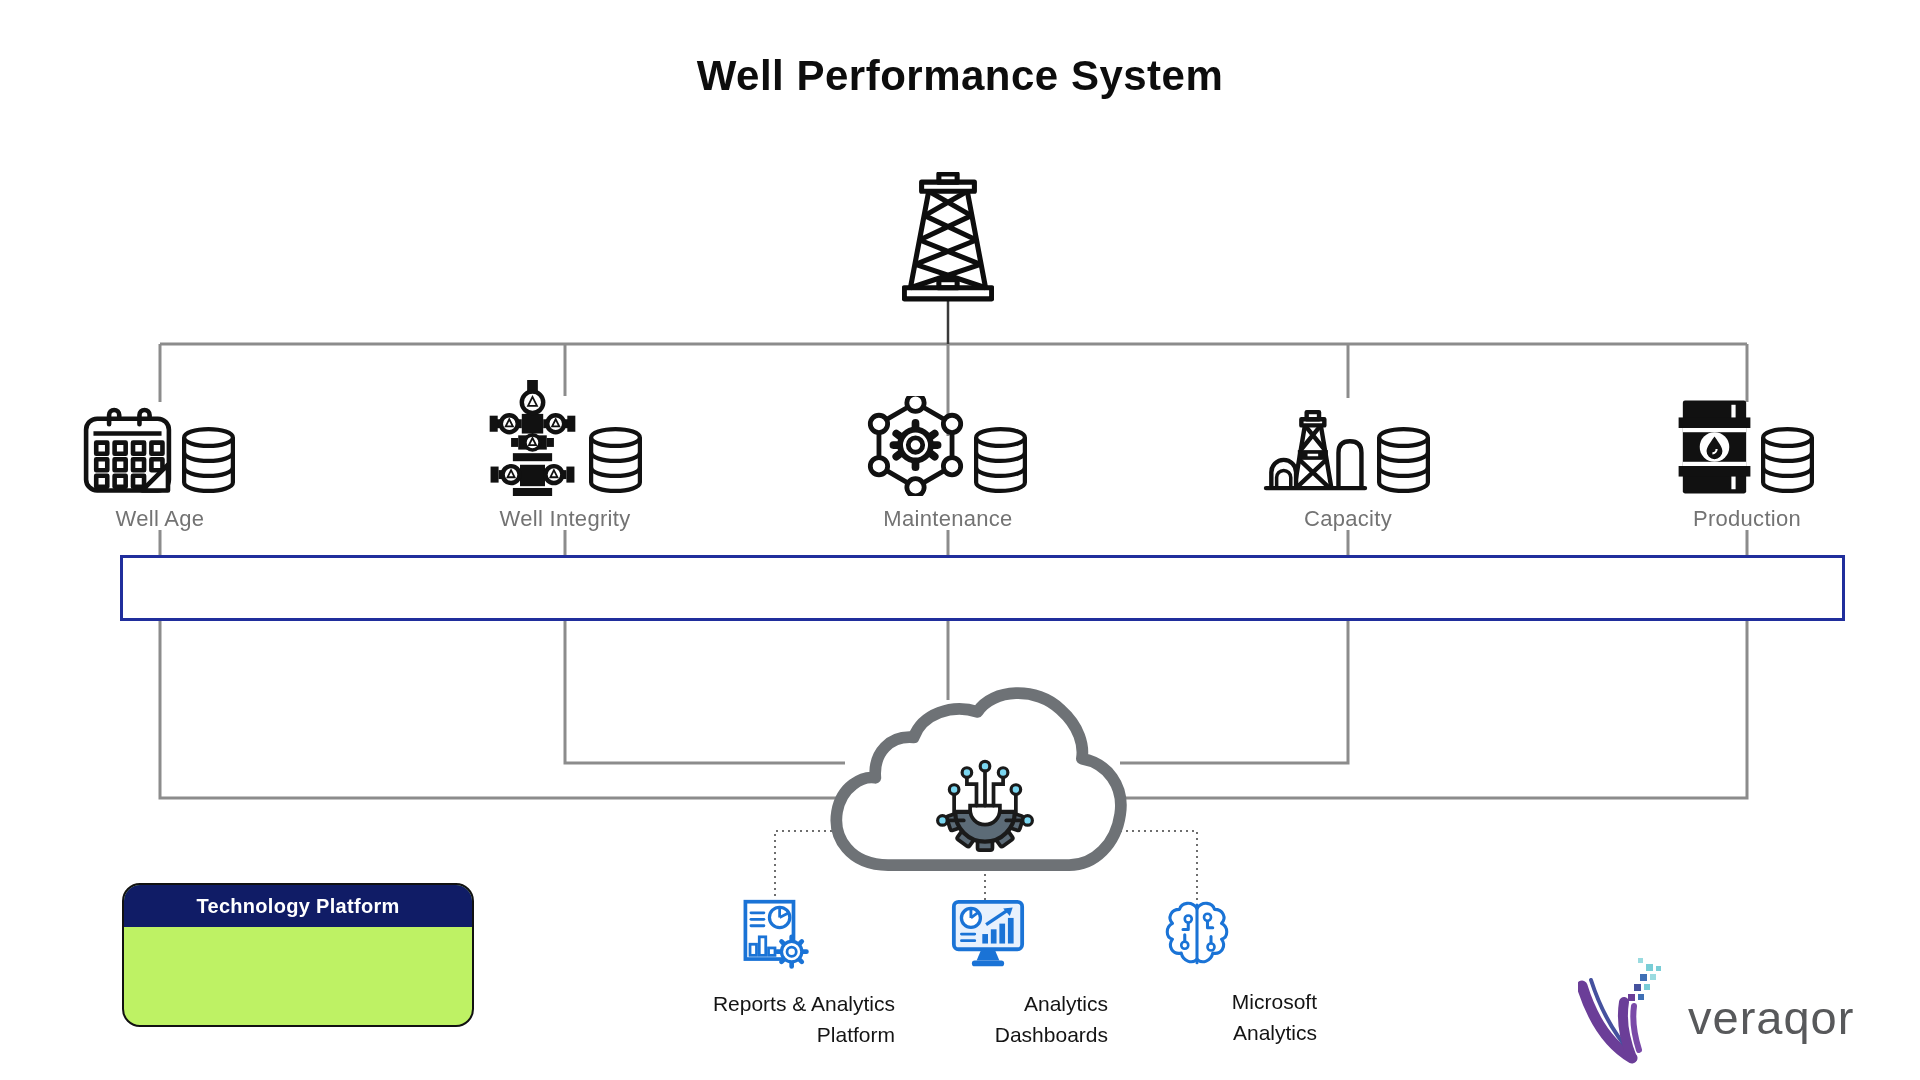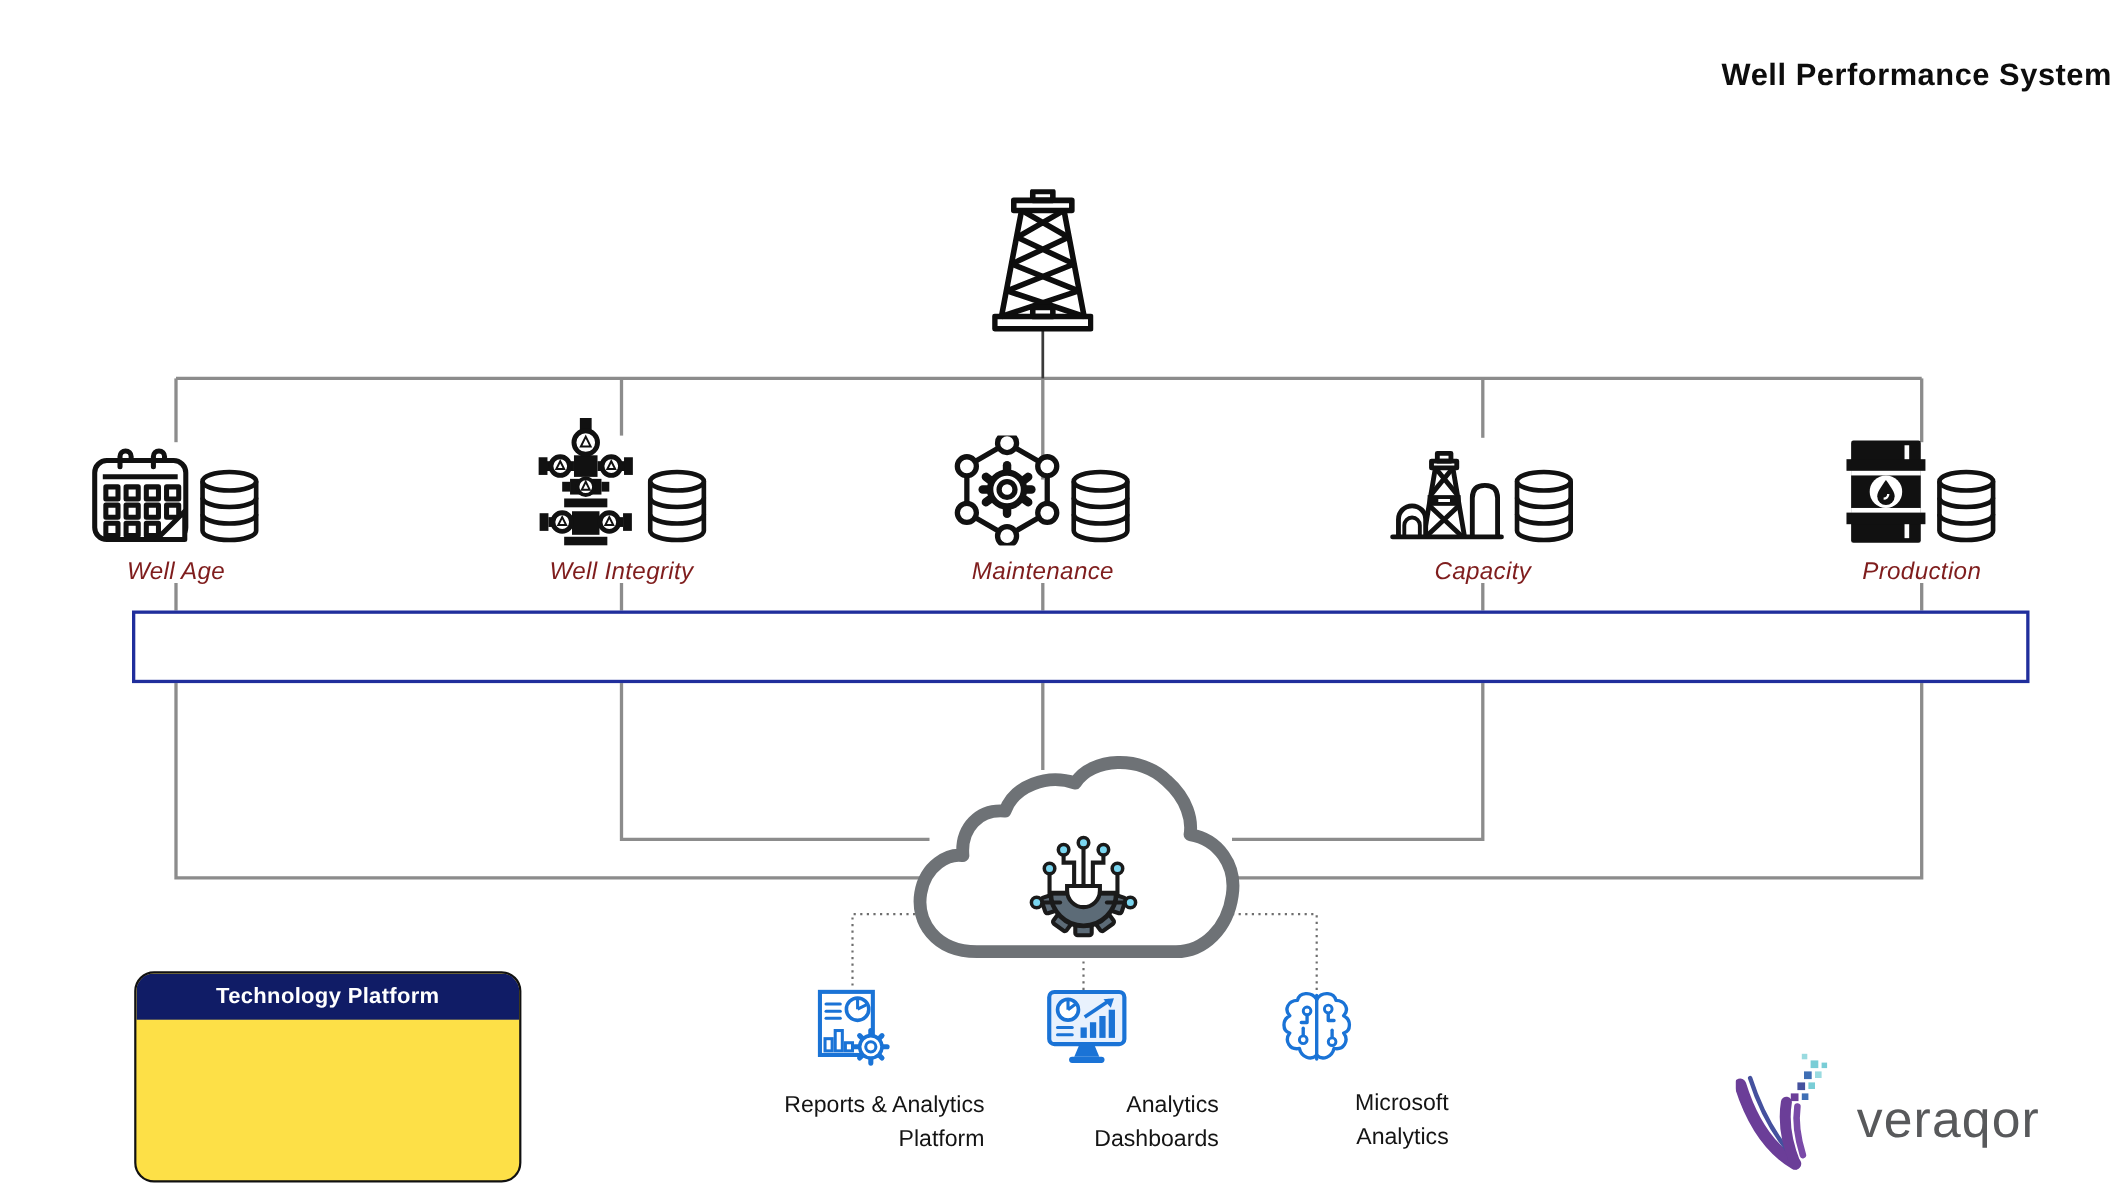--- a/index.html
+++ b/index.html
@@ -1,42 +1,42 @@
 <!DOCTYPE html>
 <html><head>
 <meta charset="utf-8">
 <style>
   * { margin:0; padding:0; box-sizing:border-box; }
   html,body { background:#ffffff; }
   body { font-family:"Liberation Sans","DejaVu Sans",sans-serif; }
   #canvas { position:relative; width:1920px; height:1080px; background:#fff; overflow:hidden; }
 
-  .title { position:absolute; top:52px; left:0; width:1920px; text-align:right;
-           font-size:28px; font-weight:700; color:#0d0d0d; letter-spacing:.5px; }
+  .title { position:absolute; top:52px; left:0; width:1920px; text-align:center;
+           font-size:42px; font-weight:700; color:#0d0d0d; letter-spacing:.5px; }
 
   svg.lines { position:absolute; left:0; top:0; z-index:1; }
 
   .band { position:absolute; left:120px; top:555px; width:1725px; height:66px;
           background:#fff; border:3px solid #202e9c; z-index:2; }
 
   .derrick { position:absolute; left:902px; top:172px; z-index:3; }
 
   .branch { position:absolute; top:392px; width:260px; height:140px; z-index:3; }
   .branch .icon-row { position:absolute; bottom:36px; left:50%; transform:translateX(-50%);
                       display:flex; align-items:flex-end; gap:5px; }
   .branch .blabel { position:absolute; bottom:0; width:100%; text-align:center;
-                    font-size:22px; font-weight:500; color:#7f1d1d; letter-spacing:.3px;font-style:italic; }
+                    font-size:22px; font-weight:500; color:#737373; letter-spacing:.3px; }
 
   .cloud { position:absolute; left:820px; top:682px; z-index:3; }
 
   .out { position:absolute; width:240px; text-align:center; z-index:3; }
   .out .olabel { margin-top:12px; font-size:21px; color:#141414; line-height:31px; font-weight:500;text-align:right; }
 
-  .badge { position:absolute; left:122px; top:883px; width:352px; height:192px; z-index:3;
-           border:2px solid #111; border-radius:18px; background:#fde047; overflow:hidden; }
+  .badge { position:absolute; left:122px; top:883px; width:352px; height:144px; z-index:3;
+           border:2px solid #111; border-radius:18px; background:#bef264; overflow:hidden; }
   .badge .hdr { height:42px; background:#101c66; color:#fff; font-size:20px; font-weight:700;
                 text-align:center; line-height:42px; letter-spacing:.3px; }
   .badge .bdy { display:flex; align-items:center; justify-content:center; gap:16px; height:106px; }
   .msgrid { display:grid; grid-template-columns:38px 38px; grid-template-rows:38px 38px; gap:5px; }
   .msgrid div { width:38px; height:38px; }
   .brandtxt { color:#737373; font-size:40px; line-height:40px; font-weight:600; letter-spacing:-.5px; }
 
   .veraqor-mark { position:absolute; left:1578px; top:956px; z-index:3; }
   .veraqor-word { position:absolute; left:1688px; top:990px; z-index:3; font-size:47px;
                   color:#58595b; font-weight:500; letter-spacing:1px; }

